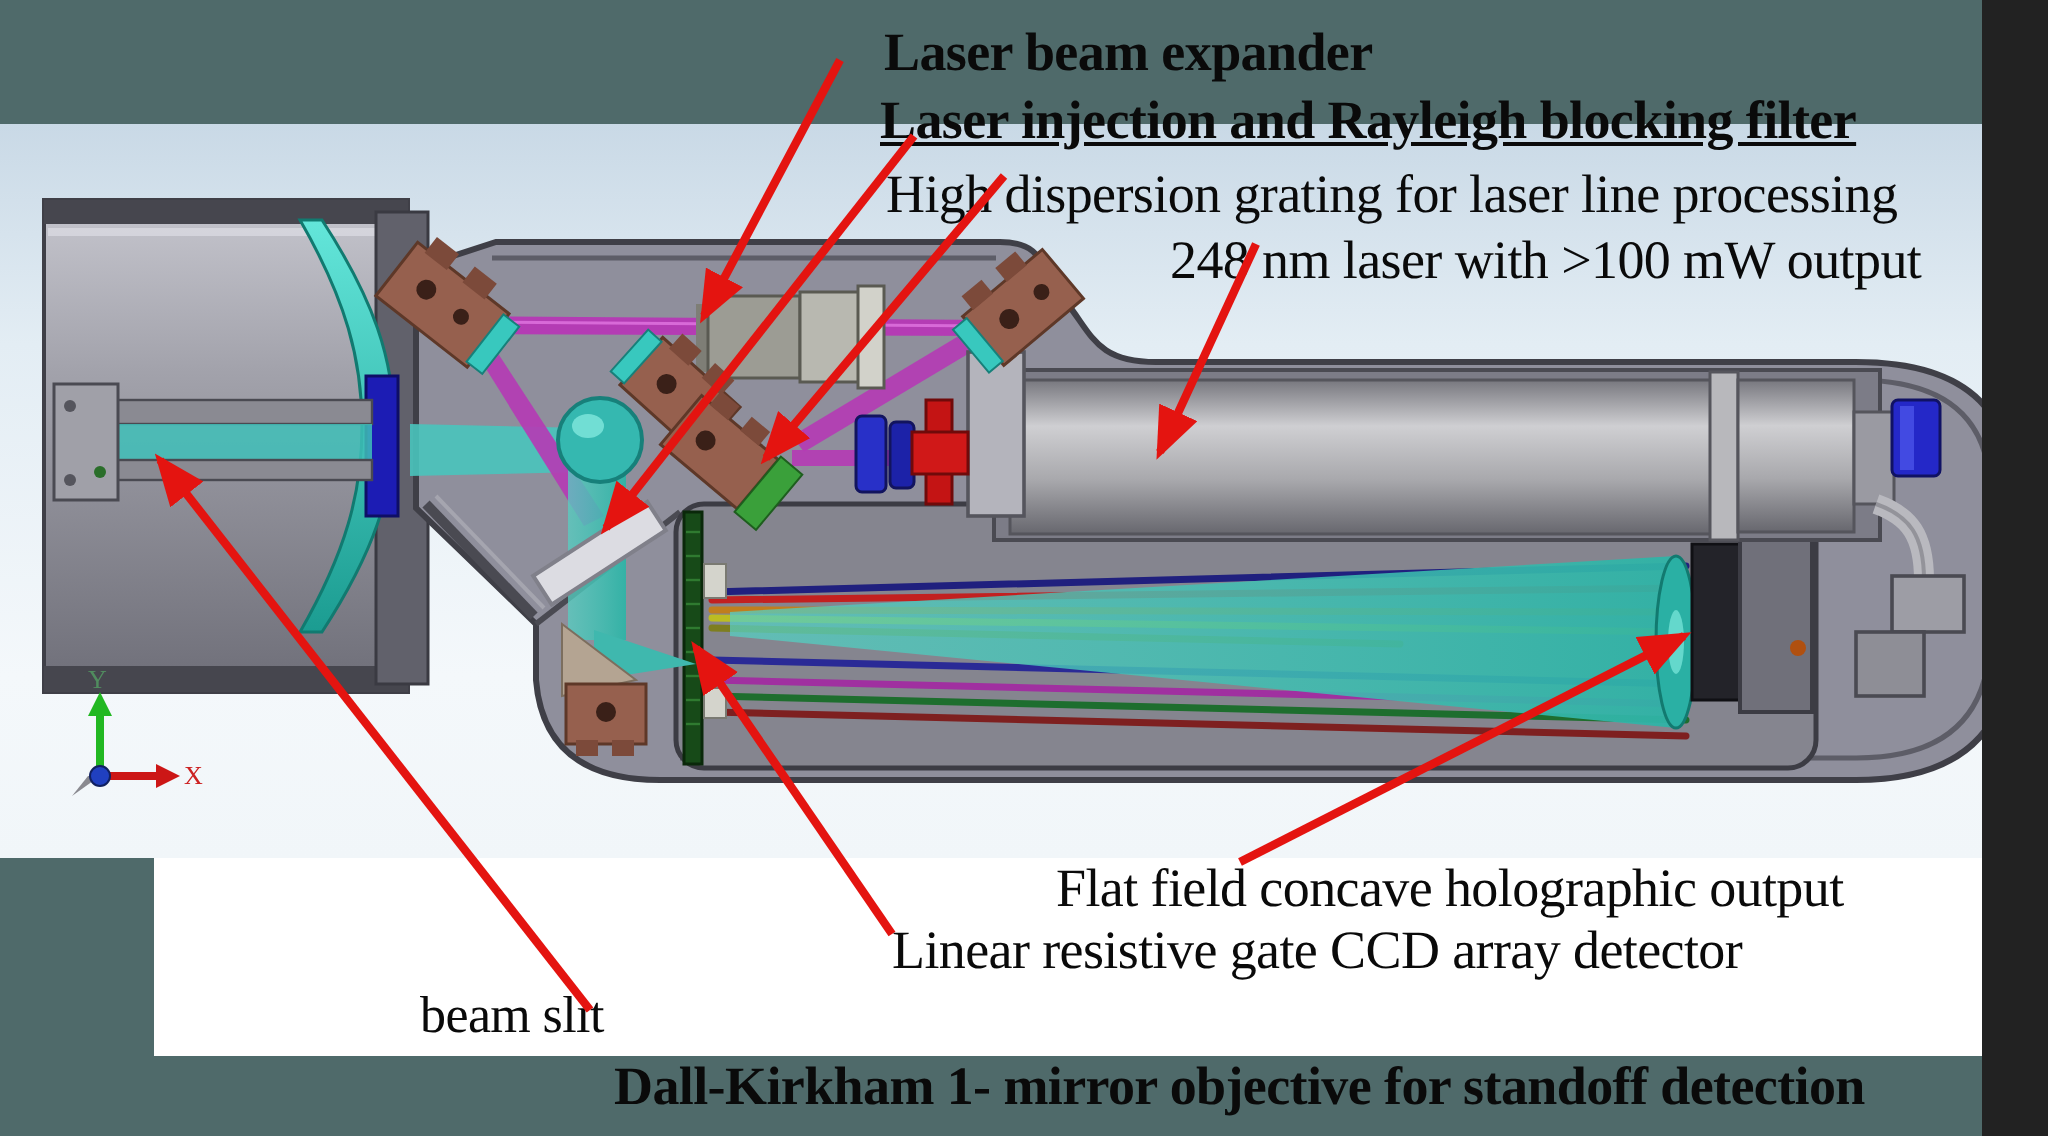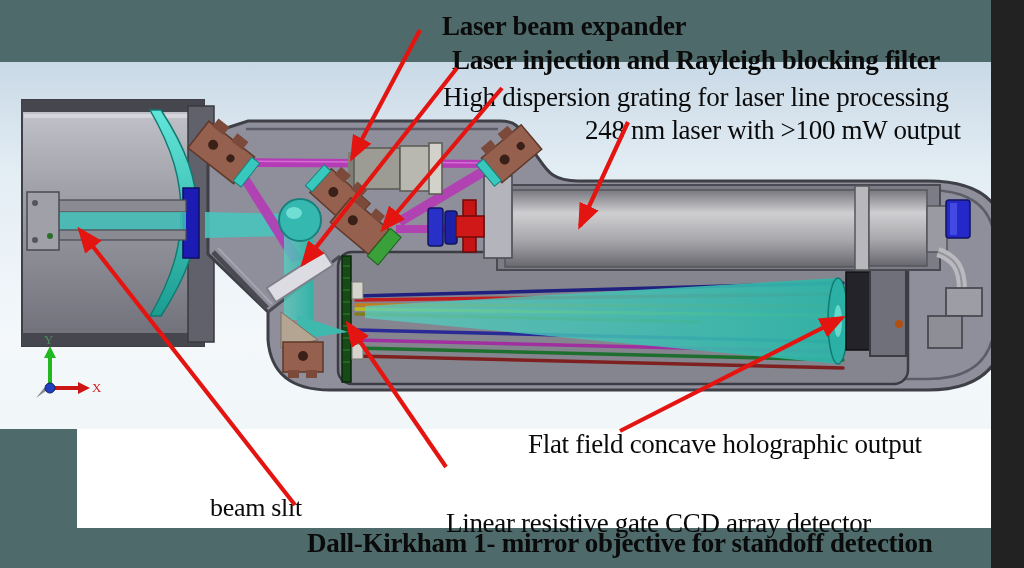--- a/index.html
+++ b/index.html
@@ -36,25 +36,25 @@
 </style>
 </head>
 <body>
 
 <div id="slide">
 
   <div id="canvas-area"></div>
   <div id="label-panel"></div>
 
   <div class="lbl bold" style="left:442px;top:12px;">Laser beam expander</div>
-  <div class="lbl bold" style="left:452px;top:46px;">Laser injection and Rayleigh blocking filter</div>
+  <div class="lbl bold" style="left:440px;top:46px;text-decoration:underline;">Laser injection and Rayleigh blocking filter</div>
   <div class="lbl" style="left:443px;top:83px;">High dispersion grating for laser line processing</div>
   <div class="lbl" style="left:585px;top:116px;text-align:right;">248 nm laser with &gt;100 mW output</div>
   <div class="lbl" style="left:528px;top:430px;">Flat field concave holographic output</div>
-  <div class="lbl" style="left:446px;top:461px;margin-top:48px;">Linear resistive gate CCD array detector</div>
+  <div class="lbl" style="left:446px;top:461px;">Linear resistive gate CCD array detector</div>
   <div class="lbl" style="left:210px;top:494px;font-size:26px;">beam slit</div>
   <div class="lbl bold" style="left:307px;top:529px;">Dall-Kirkham 1- mirror objective for standoff detection</div>
 
   <svg id="svg-layer" viewBox="0 0 1024 568">
     <defs>
       <linearGradient id="gTube" x1="0" y1="0" x2="0" y2="1">
         <stop offset="0" stop-color="#c6c6ce"></stop>
           <stop offset="0.35" stop-color="#a2a2ab"></stop>
           <stop offset="1" stop-color="#6e6e78"></stop>
       </linearGradient>

